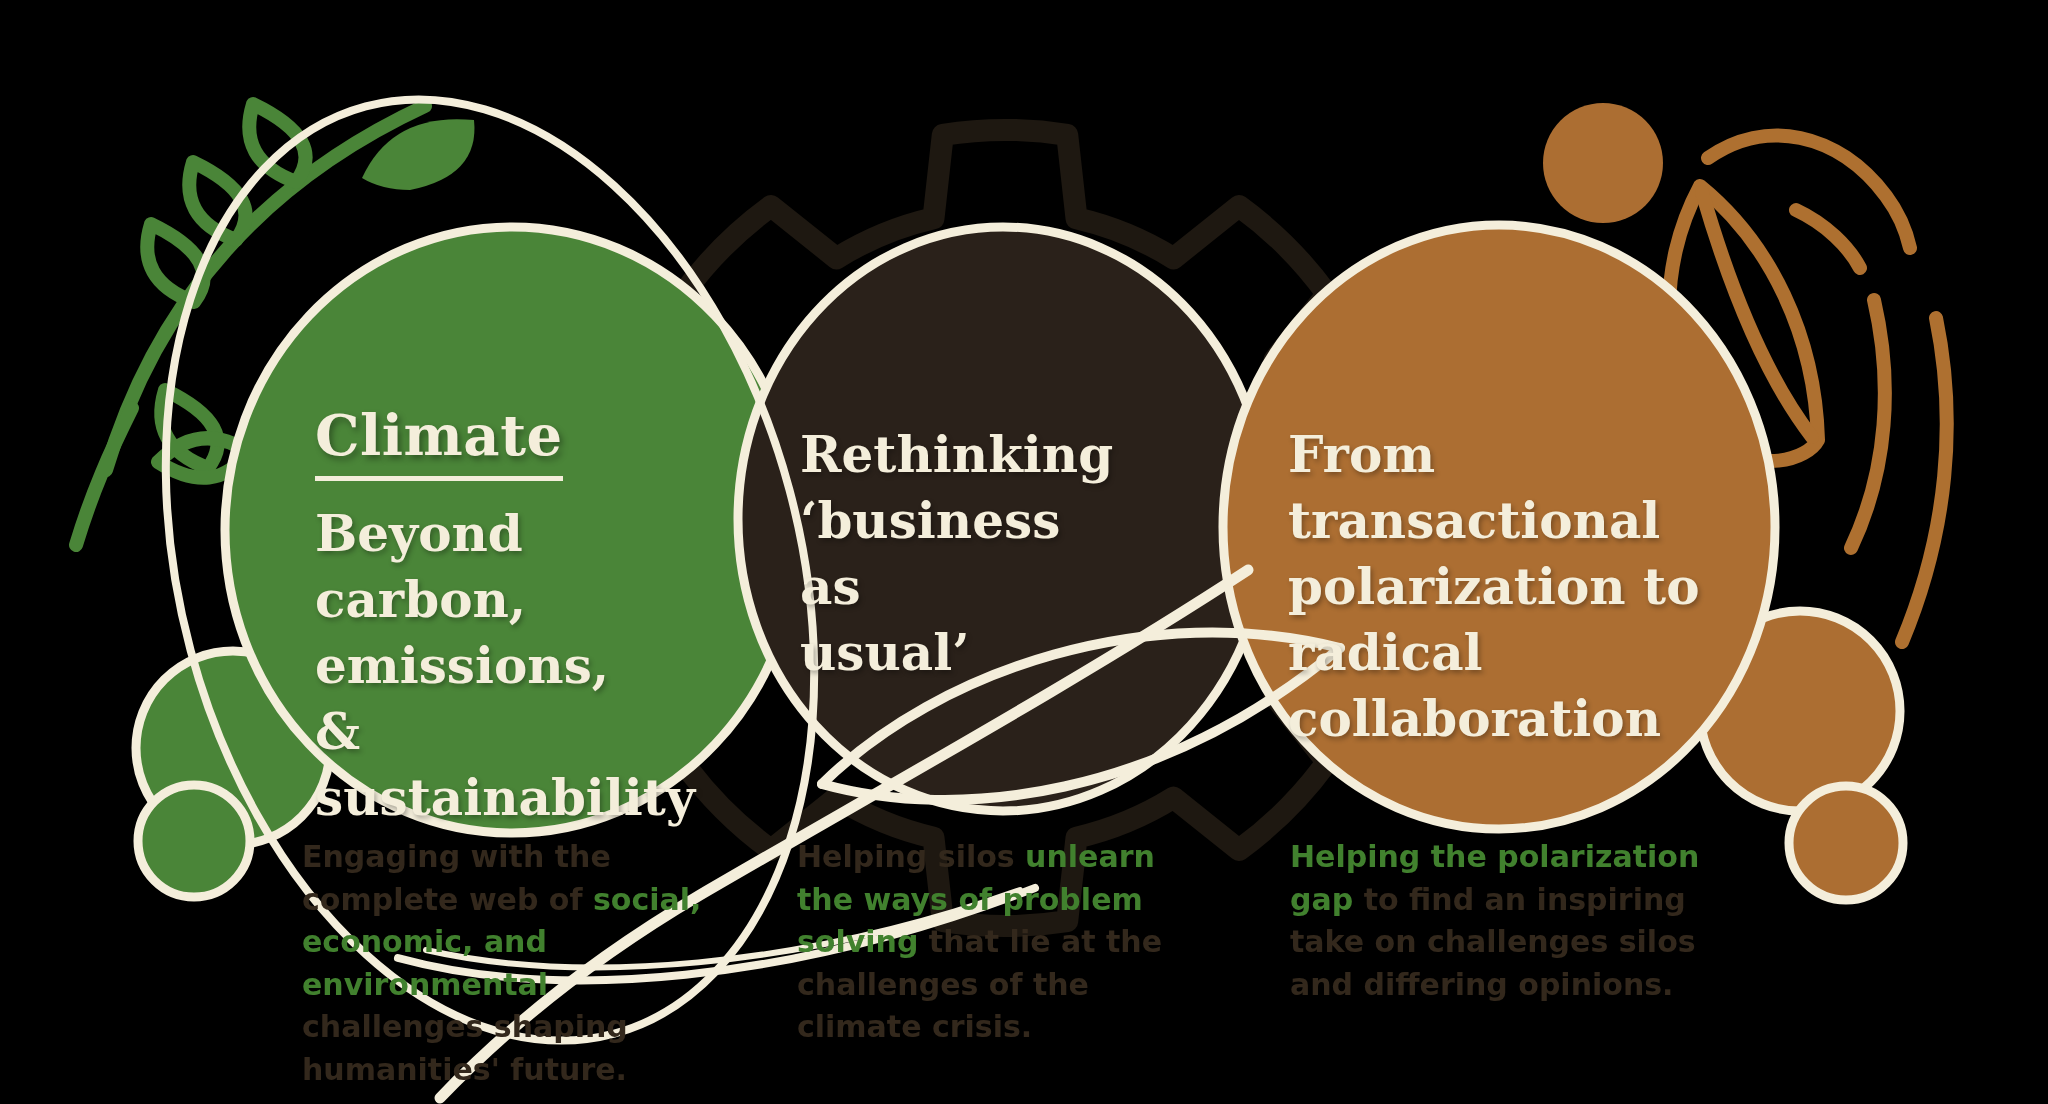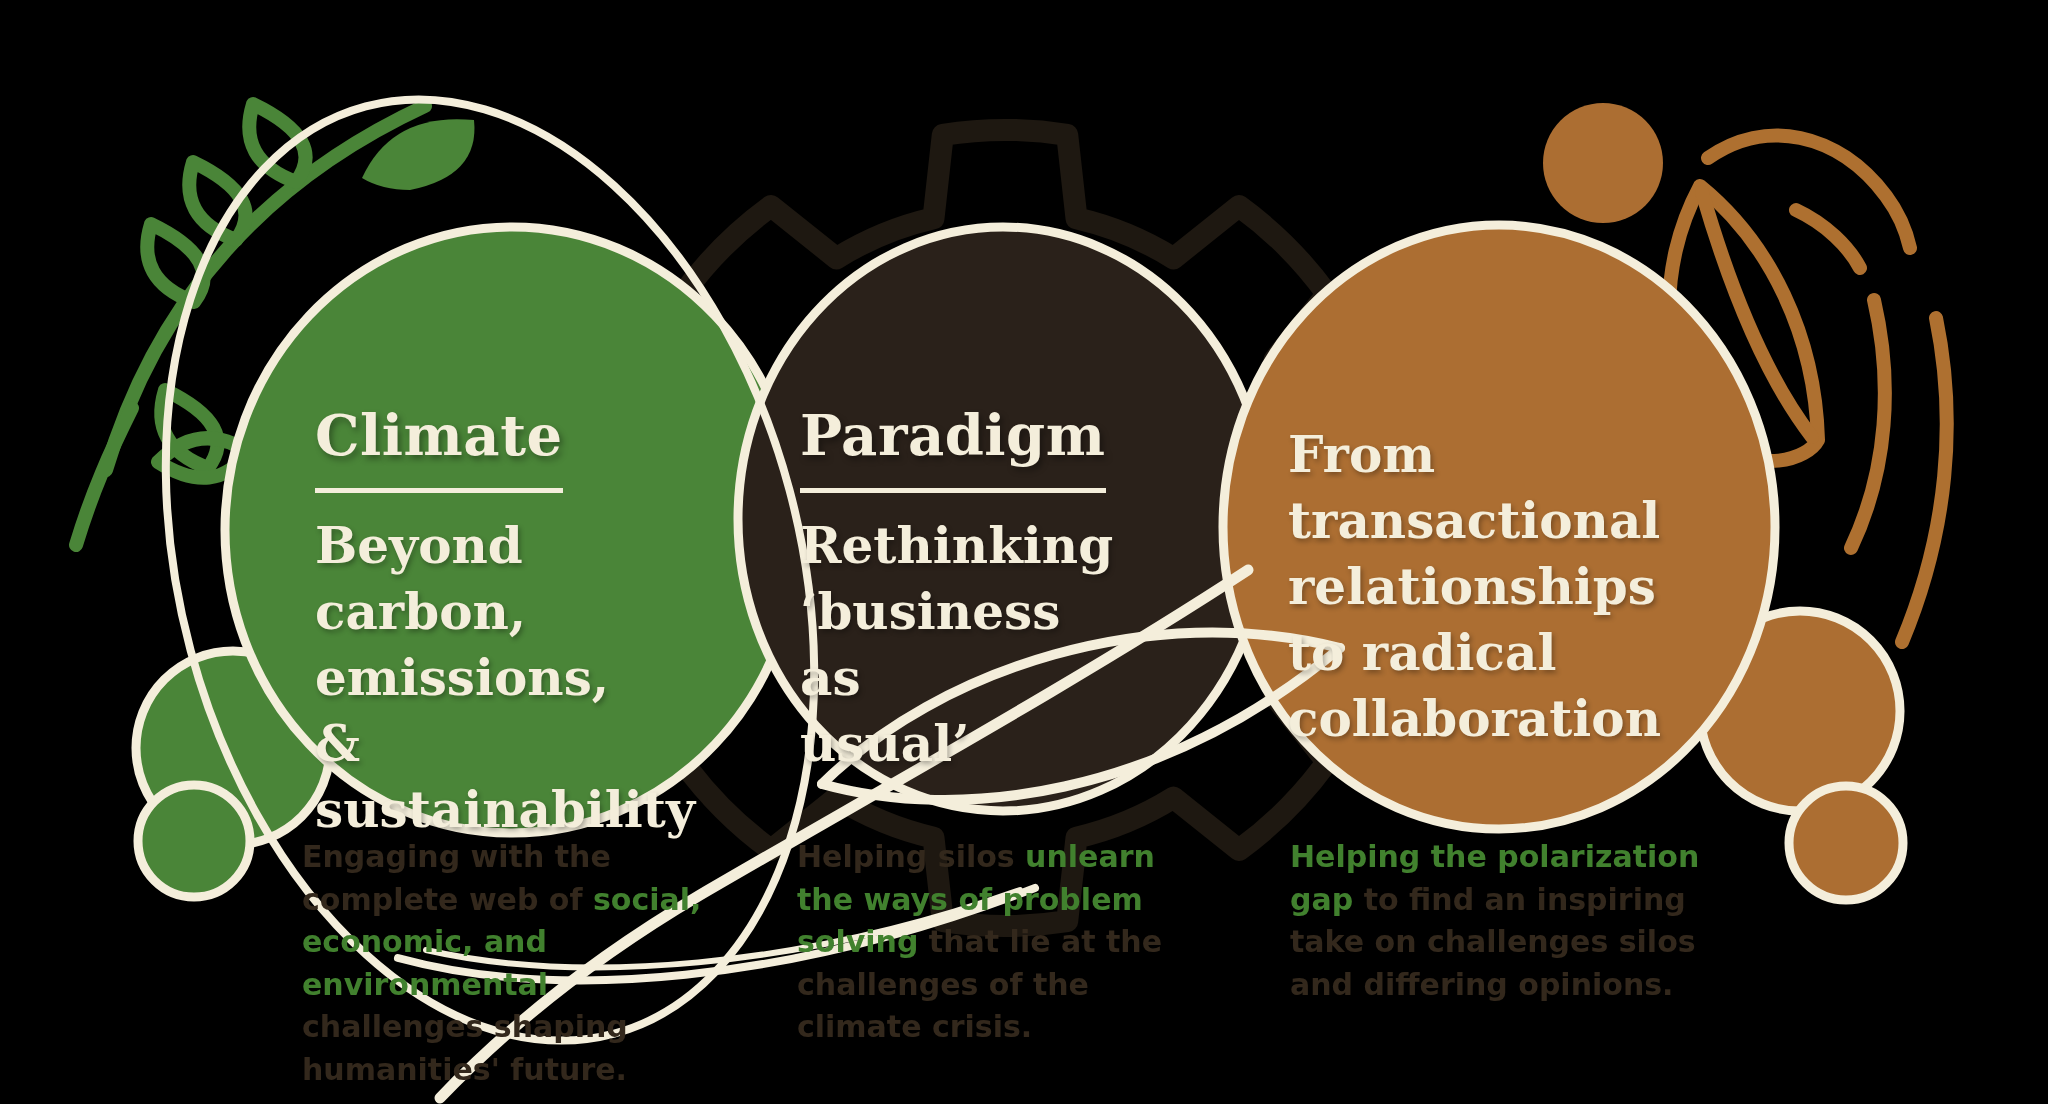--- a/index.html
+++ b/index.html
@@ -6,21 +6,21 @@
   .stage{
     position:relative;width:2048px;height:1104px;background:#000;
     overflow:hidden;font-family:"Liberation Sans",sans-serif;
   }
   .stage svg.deco{position:absolute;left:0;top:0;}
   .card-text{position:absolute;color:#f4eedb;}
   .card-title{
     display:inline-block;margin:0;
     font-family:"DejaVu Serif","Liberation Serif",serif;
     font-size:56px;font-weight:700;letter-spacing:.5px;color:#f4eedb;
-    border-bottom:5px solid #f4eedb;padding-bottom:20px;
+    border-bottom:5px solid #f4eedb;padding-bottom:8px;
     text-shadow:3px 4px 6px rgba(0,0,0,.35);
   }
   .card-sub{
     margin:20px 0 0 0;
     font-family:"DejaVu Serif","Liberation Serif",serif;
     font-size:50px;font-weight:700;line-height:1.32;color:#f4eedb;
     white-space:pre-line;text-shadow:2px 3px 5px rgba(0,0,0,.3);
   }
   .caption{
     position:absolute;width:420px;
@@ -94,29 +94,28 @@
   </svg>
 
   <div class="card-text" style="left:315px;top:402px;width:330px">
     <h2 class="card-title">Climate</h2>
     <p class="card-sub">Beyond carbon,
 emissions, &amp;
 sustainability</p>
   </div>
 
   <div class="card-text" style="left:800px;top:402px;width:300px">
-    <h2 class="card-title">Paradigm</h2>
     <p class="card-sub">Rethinking
 ‘business as
 usual’</p>
   </div>
 
   <div class="card-text" style="left:1288px;top:402px;width:420px">
     <p class="card-sub">From transactional
-relationships to radical
+polarization to radical
 collaboration</p>
   </div>
 
   <div class="caption" style="left:302px;top:836px"><span class="cap-dark">Engaging with the complete web of </span><span class="cap-green">social, economic, and environmental</span><span class="cap-dark"> challenges shaping humanities' future.</span></div>
   <div class="caption" style="left:797px;top:836px"><span class="cap-dark">Helping silos </span><span class="cap-green">unlearn the ways of problem solving</span><span class="cap-dark"> that lie at the challenges of the climate crisis.</span></div>
   <div class="caption" style="left:1290px;top:836px"><span class="cap-green">Helping the polarization gap</span><span class="cap-dark"> to find an inspiring take on challenges silos and differing opinions.</span></div>
 
 </div>
 
 </body></html>

